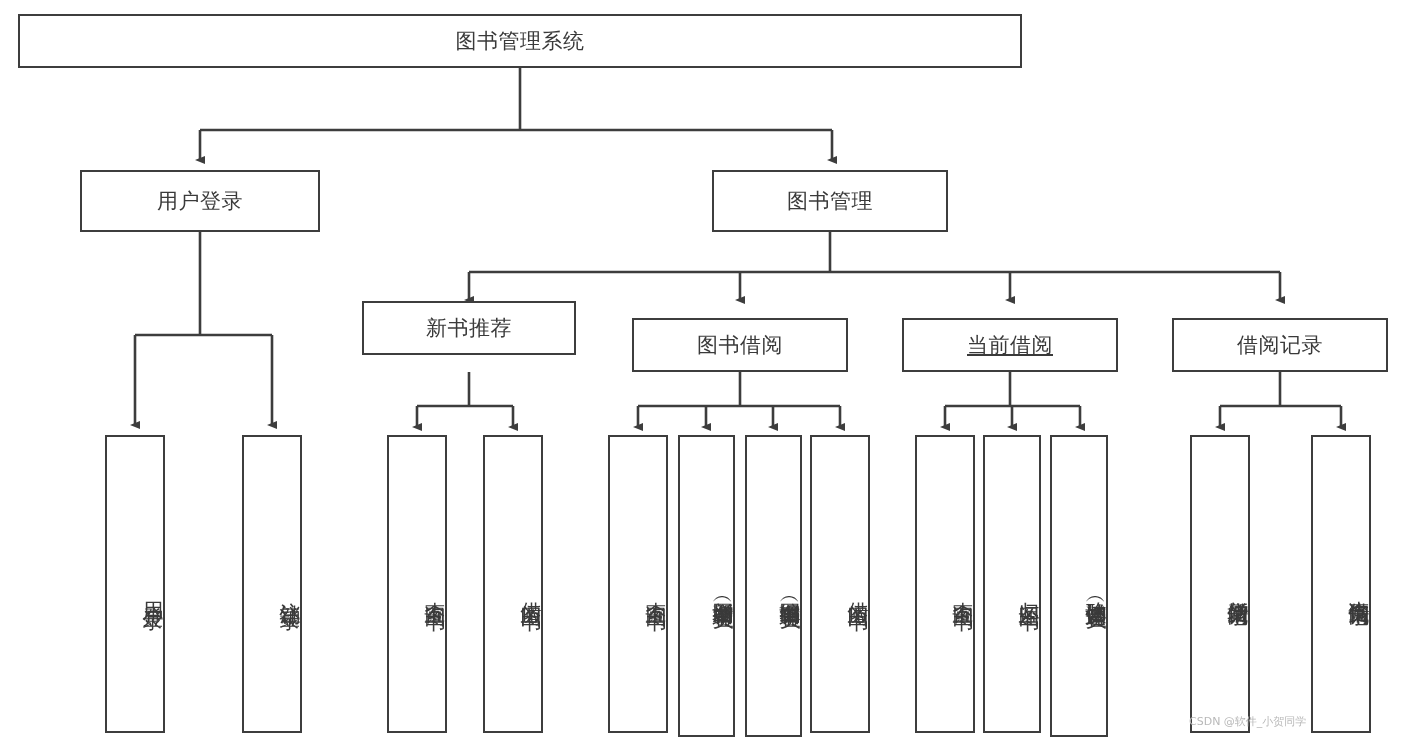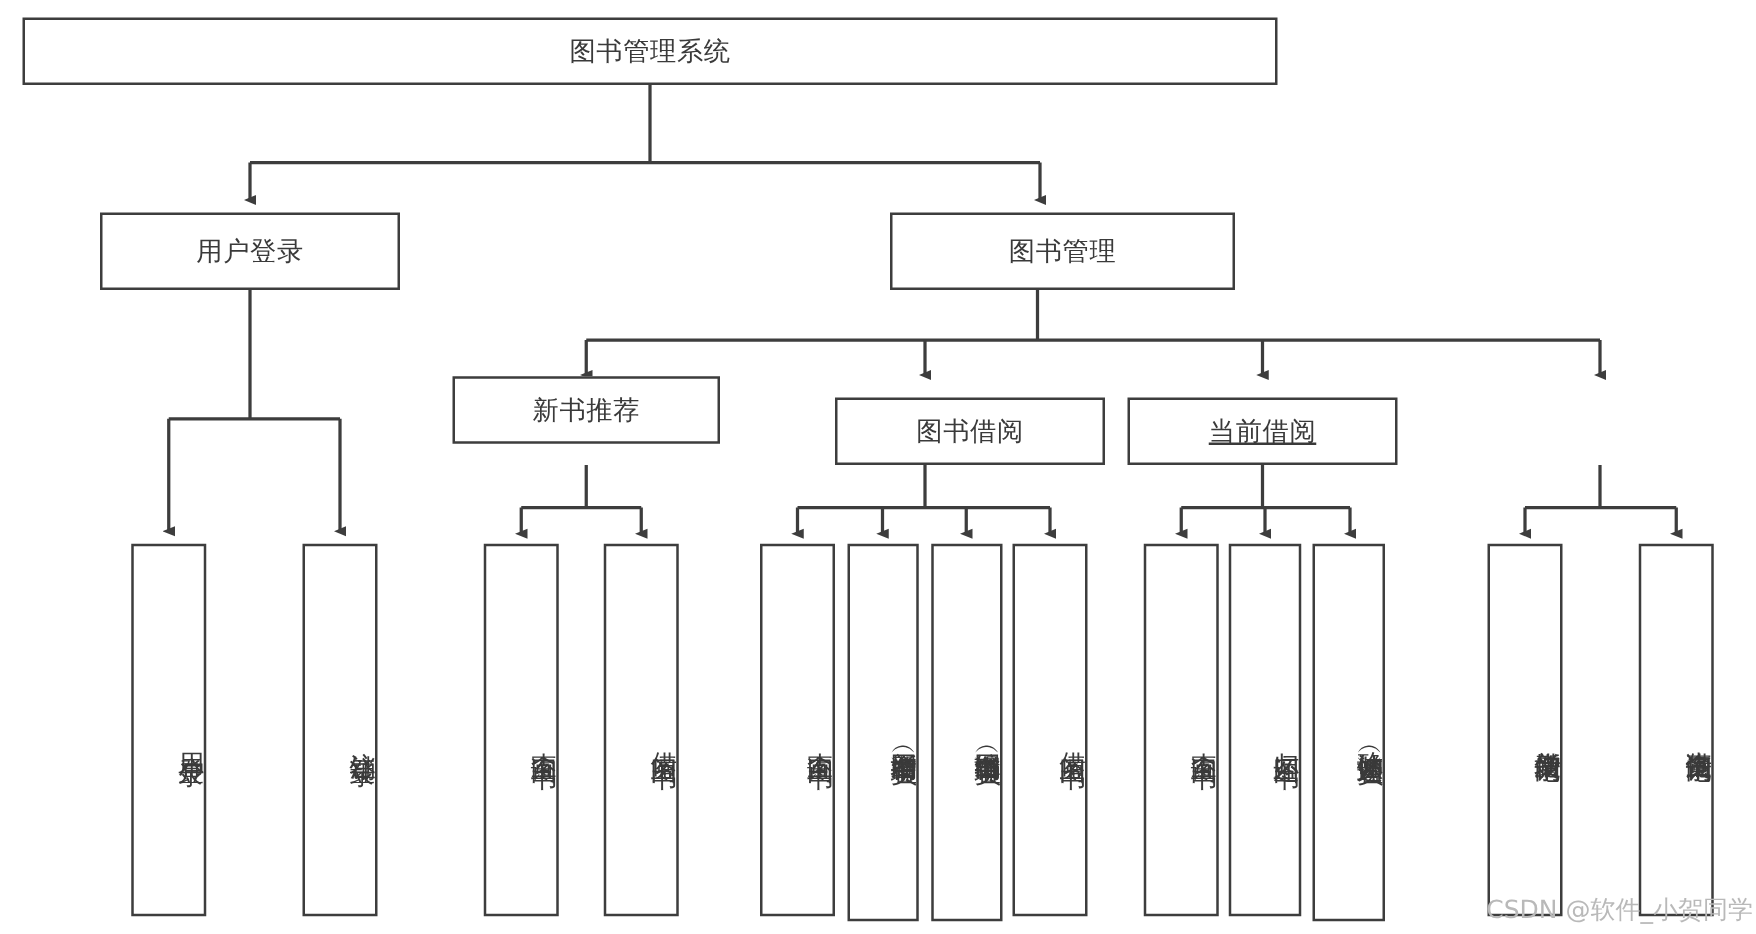--- a/index.html
+++ b/index.html
@@ -52,21 +52,21 @@
     white-space: nowrap;
   }
   .node-v.tight {
     letter-spacing: 1px;
     padding-top: 6px;
   }
   #watermark {
     position: absolute;
     left: 1189px;
     top: 714px;
-    font-size: 20px;
+    font-size: 11px;
     color: #b9b9b9;
     white-space: nowrap;
     z-index: 3;
   }
 </style>
 </head>
 <body>
 
 <div id="diagram-root">
 
@@ -116,25 +116,26 @@
       <path d="M1280,372 L1280,406"></path>
       <path d="M1220,406 L1341,406"></path>
       <path d="M1220,406 L1220,427" marker-end="url(#arrow)"></path>
       <path d="M1341,406 L1341,427" marker-end="url(#arrow)"></path>
     </g>
   </svg>
 
   <div class="node node-h" style="left:18px; top:14px; width:1004px; height:54px;">图书管理系统</div>
 
   <div class="node node-h" style="left:80px; top:170px; width:240px; height:62px;">用户登录</div>
-  <div class="node node-h" style="left:712px; top:170px; width:276px; height:62px;">图书管理</div>
+  <div class="node node-h" style="left:712px; top:170px; width:236px; height:62px;">图书管理</div>
 
   <div class="node node-h" style="left:362px; top:301px; width:214px; height:54px;">新书推荐</div>
-  <div class="node node-h" style="left:632px; top:318px; width:216px; height:54px;margin-left:36px;">图书借阅</div>
+  <div class="node node-h" style="left:632px; top:318px; width:216px; height:54px;">图书借阅</div>
   <div class="node node-h" style="left:902px; top:318px; width:216px; height:54px;text-decoration:underline;">当前借阅</div>
+  <div class="node node-h" style="left:1172px; top:318px; width:216px; height:54px;">借阅记录</div>
 
   <div class="node node-v" style="left:105px; top:435px; width:60px; height:298px;">用户登录</div>
   <div class="node node-v" style="left:242px; top:435px; width:60px; height:298px;">注销登录</div>
 
   <div class="node node-v" style="left:387px; top:435px; width:60px; height:298px;">查询图书</div>
   <div class="node node-v" style="left:483px; top:435px; width:60px; height:298px;">借阅图书</div>
 
   <div class="node node-v" style="left:608px; top:435px; width:60px; height:298px;">查询图书</div>
   <div class="node node-v tight" style="left:678px; top:435px; width:57px; height:302px;">新增图书（管理员）</div>
   <div class="node node-v tight" style="left:745px; top:435px; width:57px; height:302px;">编辑图书（管理员）</div>

